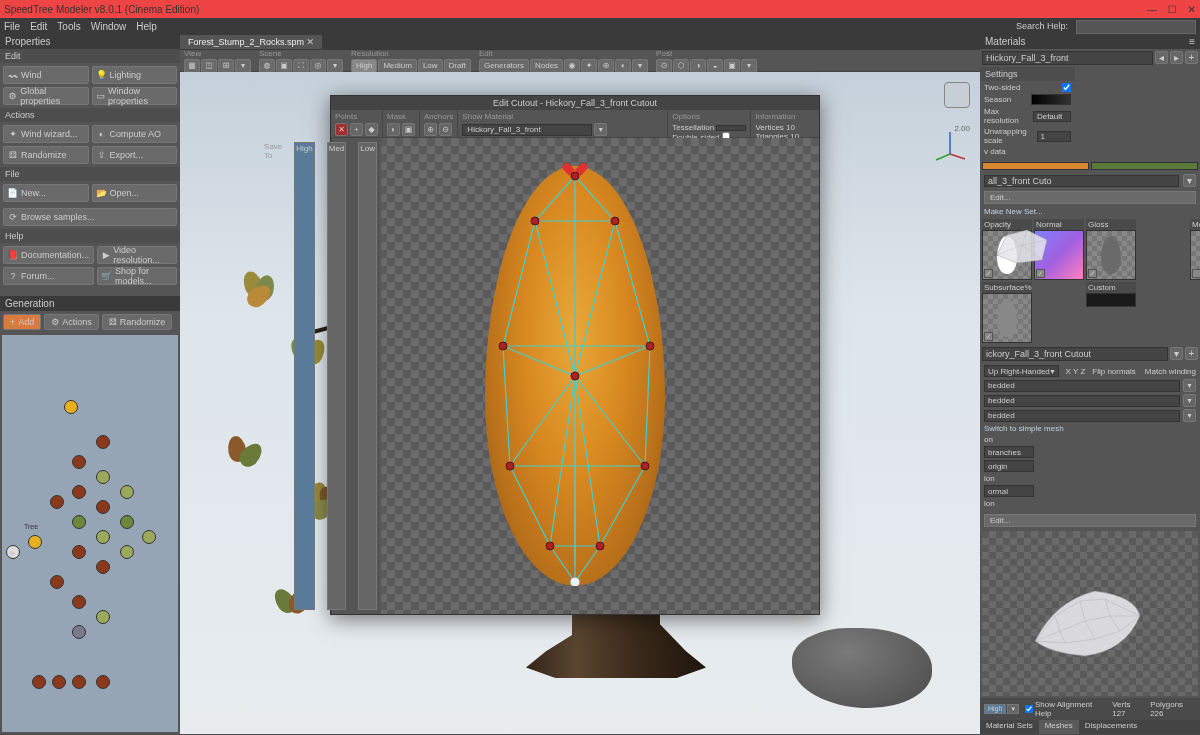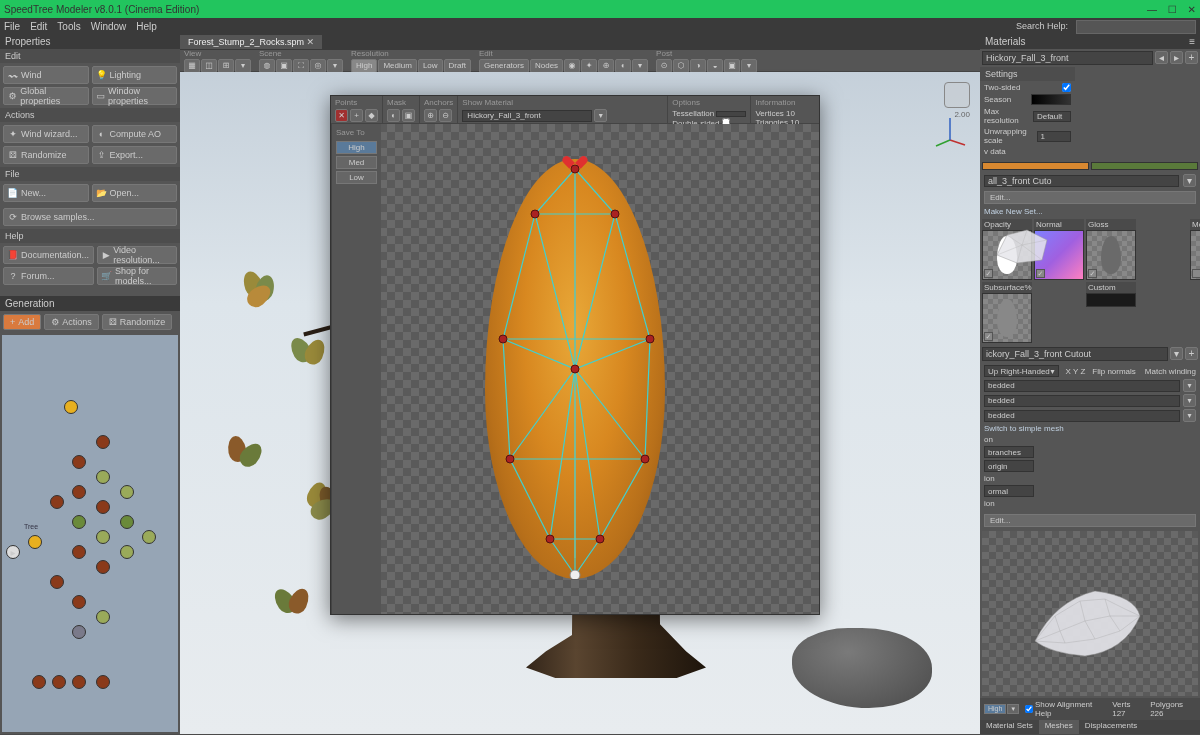--- a/index.html
+++ b/index.html
@@ -1,17 +1,17 @@
 <!DOCTYPE html>
 <html><head>
 <meta charset="utf-8">
 <style>
 * { margin:0; padding:0; box-sizing:border-box; font-family:"Segoe UI",Tahoma,sans-serif; }
 body { background:#4a4a4a; color:#ccc; font-size:10px; width:1200px; height:735px; overflow:hidden; position:relative; }
-.titlebar { height:18px; background:#22c55e; color:#333; display:flex; align-items:center; justify-content:space-between; padding:0 4px; font-size:10px; }
+.titlebar { height:18px; background:#ef4444; color:#333; display:flex; align-items:center; justify-content:space-between; padding:0 4px; font-size:10px; }
 .win-controls span { margin-left:8px; cursor:default; }
 .menubar { height:16px; background:#3a3a3a; display:flex; align-items:center; padding:0 4px; gap:10px; font-size:10px; }
 .menubar span { cursor:default; }
 .searchhelp { position:absolute; right:4px; top:20px; width:120px; height:14px; background:#555; border:1px solid #666; font-size:9px; color:#aaa; }
 .main { display:flex; height:700px; }
 
 .leftcol { width:180px; background:#555; display:flex; flex-direction:column; }
 .panel-h { background:#3a3a3a; padding:2px 5px; font-size:10px; }
 .section-h { background:#4d4d4d; padding:2px 5px; font-size:9px; }
 .btn-grid { padding:3px; display:grid; grid-template-columns:1fr 1fr; gap:3px; }
@@ -35,21 +35,21 @@
 .tbtn.active { background:#888; }
 .viewport { flex:1; background:linear-gradient(#c5d0da 0%,#dde5eb 35%,#e8ecef 100%); position:relative; overflow:hidden; }
 
 .stump { position:absolute; left:42%; top:10%; width:200px; height:540px; background:linear-gradient(90deg,#2b1f15,#5a4530 30%,#3a2a1a 60%,#1a120a); clip-path:polygon(30% 0,40% 3%,50% 0,60% 5%,70% 2%,72% 90%,85% 95%,95% 98%,80% 100%,20% 100%,5% 98%,15% 95%,28% 92%); }
 .rock { position:absolute; right:6%; bottom:4%; width:140px; height:80px; background:radial-gradient(ellipse at 40% 30%,#7a7a7a,#4a4a4a); border-radius:40% 50% 45% 55%; }
 .branch { position:absolute; background:#2a1f15; }
 .b1 { left:15%; top:35%; width:220px; height:4px; transform:rotate(-15deg); }
 .b2 { left:20%; top:52%; width:180px; height:3px; transform:rotate(25deg); }
 .leaf-cluster { position:absolute; width:45px; height:35px; }
 .lf { position:absolute; width:18px; height:26px; border-radius:50% 50% 50% 50% / 60% 60% 40% 40%; }
-.axis-gz { position:absolute; top:38px; right:10px; width:40px; height:40px; }
+.axis-gz { position:absolute; top:52px; right:10px; width:40px; height:40px; }
 .compass { position:absolute; top:10px; right:10px; width:26px; height:26px; border:1px solid #888; border-radius:4px; background:rgba(200,200,200,0.3); }
 
 .cutout { position:absolute; left:330px; top:95px; width:490px; height:520px; background:#5a5a5a; border:1px solid #333; box-shadow:0 4px 20px rgba(0,0,0,0.5); z-index:100; display:flex; flex-direction:column; }
 .cutout-titlebar { height:14px; background:#444; display:flex; align-items:center; justify-content:center; font-size:9px; }
 .cutout-header { height:28px; background:#555; display:flex; font-size:8px; border-bottom:1px solid #444; }
 .ch-sec { padding:2px 4px; border-right:1px solid #444; display:flex; flex-direction:column; }
 .ch-lbl { color:#999; font-size:8px; margin-bottom:2px; }
 .ch-row { display:flex; gap:2px; align-items:center; }
 .cbtn { width:13px; height:13px; background:#666; border:1px solid #777; border-radius:2px; cursor:pointer; display:flex; align-items:center; justify-content:center; }
 .matname { background:#444; border:1px solid #333; padding:1px 4px; height:12px; width:130px; font-size:8px; display:flex; align-items:center; }
@@ -59,21 +59,21 @@
 .bigleaf { width:100%; height:100%; background:radial-gradient(ellipse at 50% 40%,#e8a838,#d88820 40%,#b8701a 70%,#8a5012); border-radius:50% 50% 50% 50% / 55% 55% 45% 45%; position:relative; }
 .midrib { position:absolute; left:50%; top:5%; width:2px; height:90%; background:rgba(200,160,80,0.6); transform:translateX(-50%); }
 .mesh-overlay { position:absolute; inset:0; }
 .mesh-overlay svg { width:100%; height:100%; }
 .vert { fill:#aa2222; stroke:#551111; stroke-width:1; }
 .edge { stroke:#40d0d0; stroke-width:1.2; fill:none; }
 .heart { position:absolute; left:50%; top:-8px; transform:translateX(-50%); width:16px; height:14px; }
 .heart::before,.heart::after { content:""; position:absolute; width:8px; height:12px; background:#e03030; border-radius:8px 8px 0 0; }
 .heart::before { left:0; transform:rotate(-45deg); transform-origin:100% 100%; }
 .heart::after { right:0; transform:rotate(45deg); transform-origin:0 100%; }
-.cutout-right { width:50px; background:#555; border-left:1px solid #444; padding:4px; display:flex; flex-direction:column; gap:2px; }
+.cutout-right { width:50px; background:#555; border-left:1px solid #444; padding:4px; display:flex; flex-direction:row; gap:12px; justify-content:flex-end; }
 .cutout-right .sav { font-size:8px; color:#999; margin-bottom:2px; }
 .resbtn { background:#666; border:1px solid #777; padding:1px; text-align:center; font-size:8px; cursor:pointer; }
 .resbtn.hi { background:#5a7a9a; }
 
 .rightcol { width:220px; background:#555; display:flex; flex-direction:column; overflow:hidden; }
 .mat-head { background:#3a3a3a; padding:2px 5px; font-size:10px; display:flex; justify-content:space-between; }
 .mat-name-row { padding:2px; display:flex; gap:2px; }
 .mat-name { flex:1; background:#444; border:1px solid #333; height:14px; font-size:9px; display:flex; align-items:center; padding:0 3px; }
 .settings-preview { display:flex; }
 .settings { width:95px; padding:2px 4px; font-size:8px; }
@@ -536,20 +536,21 @@
       <div class="btab">Material Sets</div>
       <div class="btab active">Meshes</div>
       <div class="btab">Displacements</div>
     </div>
   </div>
 </div>
 
 </div>
 
 <div class="cutout">
+  <div class="cutout-titlebar">Edit Cutout - Hickory_Fall_3_front Cutout</div>
   <div class="cutout-header">
     <div class="ch-sec">
         <span class="ch-lbl">Points</span>
         <div class="ch-row">
       <div class="cbtn" style="background:#a03030">✕</div>
       <div class="cbtn">+</div>
       <div class="cbtn">◆</div>
     </div>
       </div>
     <div class="ch-sec">

